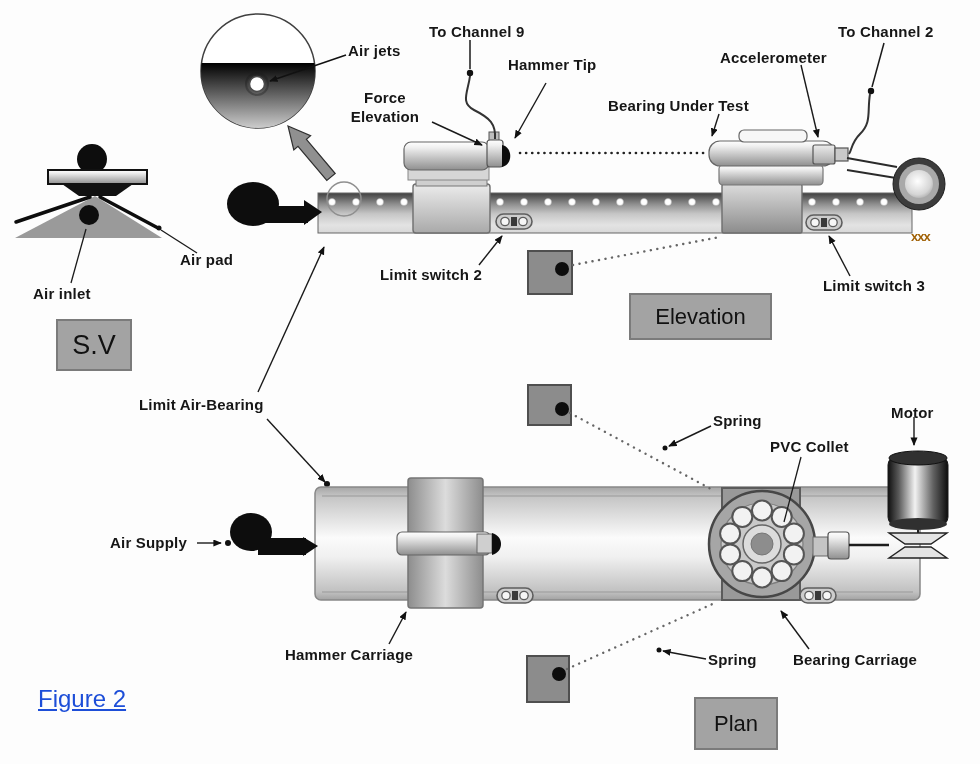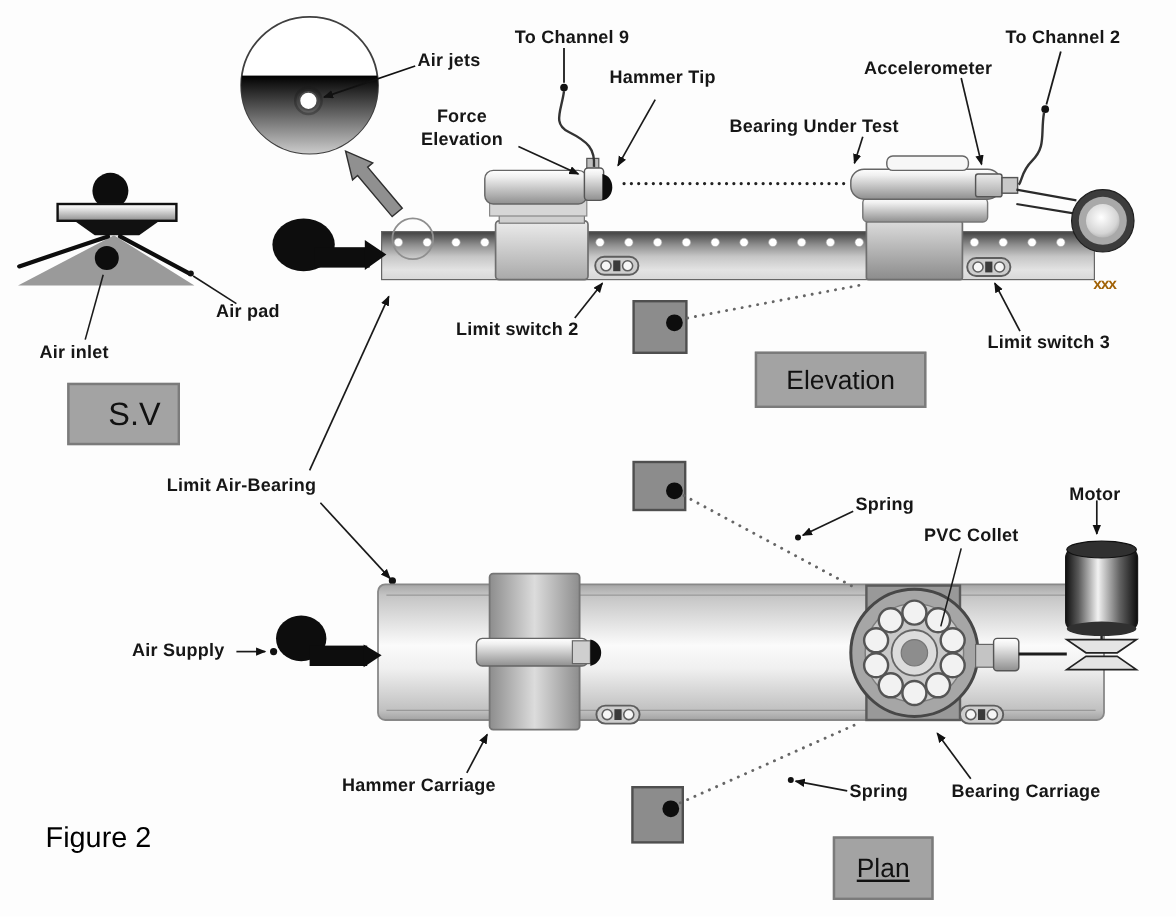--- a/index.html
+++ b/index.html
@@ -5,24 +5,24 @@
   html,body{margin:0;padding:0;background:#fff;}
   #stage{position:relative;width:980px;height:764px;background:#fdfdfd;overflow:hidden;
          font-family:"Liberation Sans",sans-serif;}
   #art{position:absolute;left:0;top:0;width:980px;height:764px;}
   .lbl{position:absolute;font:700 15px/1.25 "Liberation Sans",sans-serif;color:#161616;
        letter-spacing:.2px;white-space:nowrap;}
   .prelines{white-space:pre-line;text-align:center;}
   .box{position:absolute;border:2px solid #7b7b7b;background:#a3a3a3;display:flex;
        align-items:center;justify-content:center;color:#111;}
   .box-elevation{font:400 22px "Liberation Sans",sans-serif;}
-  .box-plan{font:400 22px "Liberation Sans",sans-serif;text-decoration:underline;}
-  .box-sv{font:400 27px "Liberation Sans",sans-serif;padding-left:18px;}
-  .figcap{position:absolute;font:400 24px "Liberation Sans",sans-serif;color:#000000;
-          }
+  .box-plan{font:400 22px "Liberation Sans",sans-serif;}
+  .box-sv{font:400 27px "Liberation Sans",sans-serif;}
+  .figcap{position:absolute;font:400 24px "Liberation Sans",sans-serif;color:#1d4ed8;
+          text-decoration:underline;}
   .xxx{position:absolute;font:700 13px "Liberation Sans",sans-serif;color:#a16207;letter-spacing:-1px;}
 </style>
 </head>
 <body>
 
 <div id="stage">
 
 <svg id="art" viewBox="0 0 980 764" xmlns="http://www.w3.org/2000/svg">
   <defs>
     <marker id="ah" markerWidth="10" markerHeight="8" refX="7.6" refY="3.5" orient="auto" markerUnits="userSpaceOnUse">

